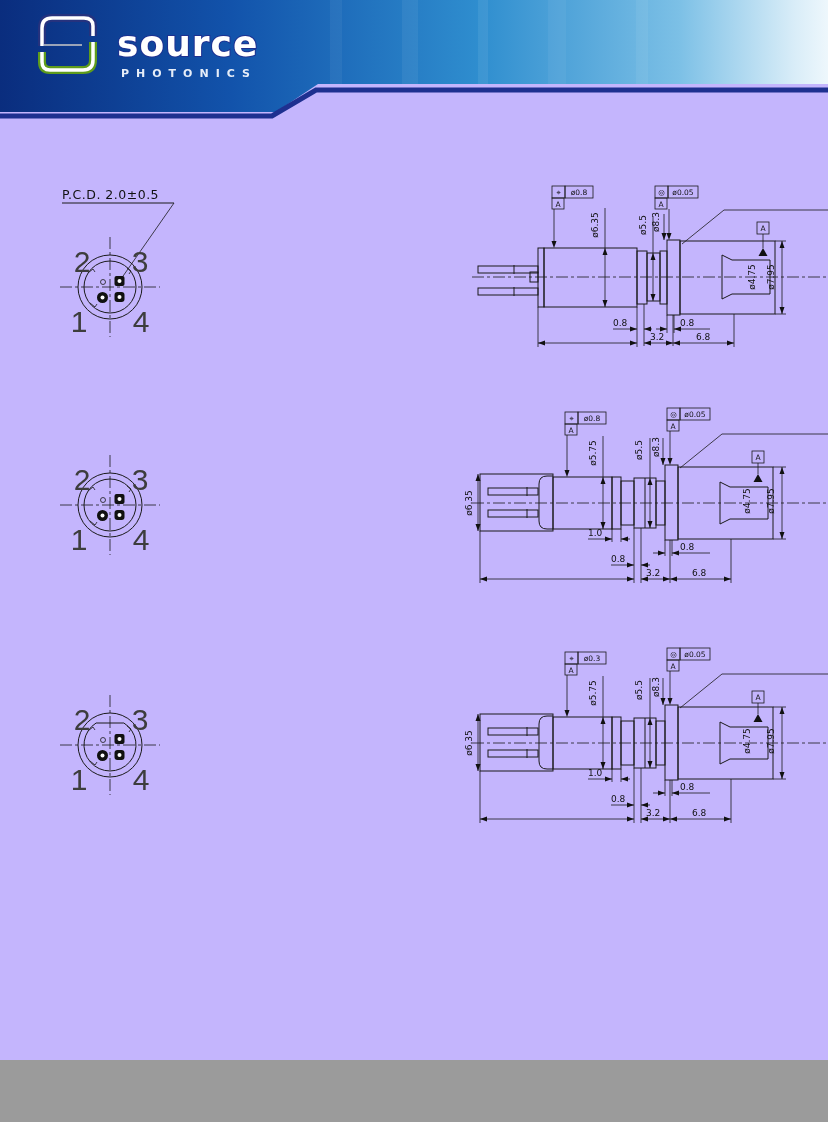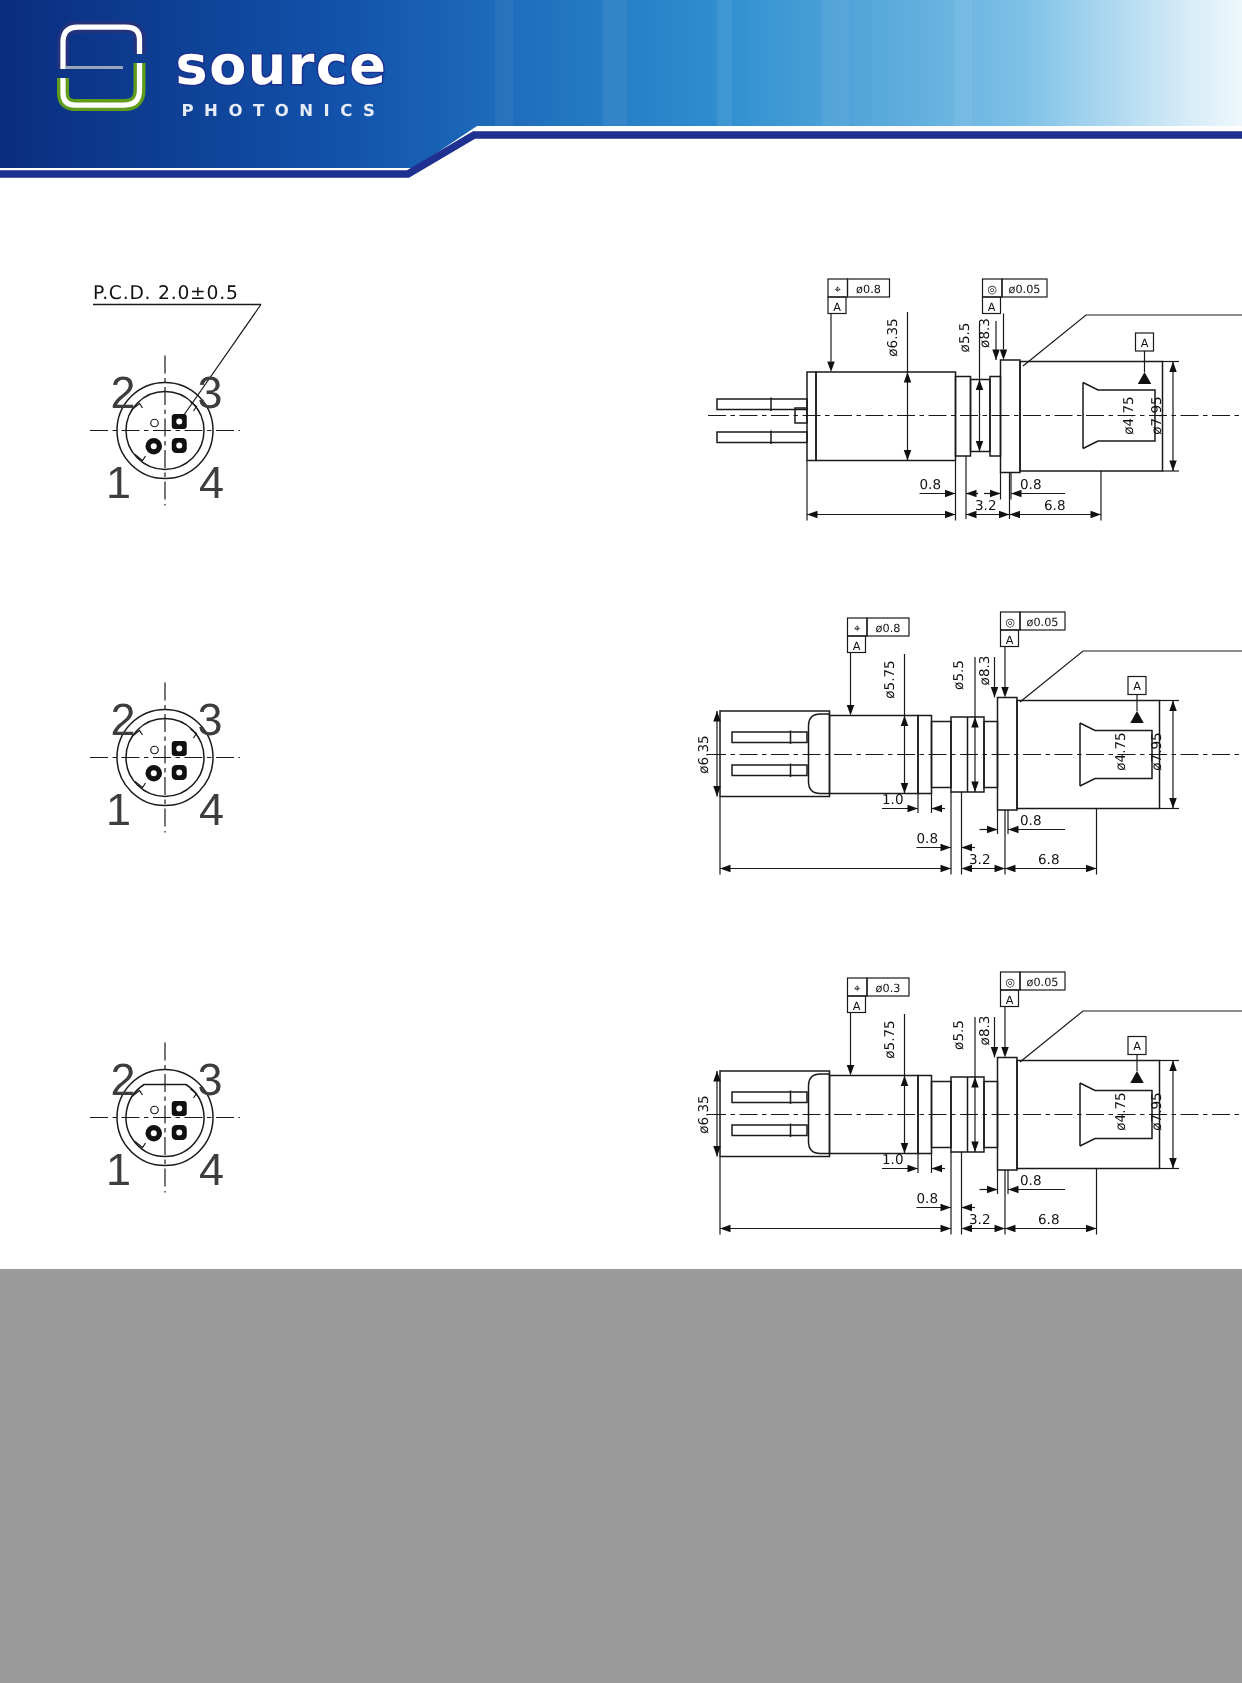--- a/index.html
+++ b/index.html
@@ -1,16 +1,16 @@
 <!DOCTYPE html>
 <html><head>
 <meta charset="utf-8">
 <style>
   html,body{margin:0;padding:0;background:#9b9b9b;}
-  .page{position:relative;width:828px;height:846px;background:#ffffff;overflow:hidden;
+  .page{position:relative;width:828px;height:1060px;background:#c4b5fd;overflow:hidden;
         font-family:"Liberation Sans",sans-serif;margin:0 auto;}
   svg{position:absolute;overflow:visible;}
   .hdr{left:0;top:0;}
   .ln{stroke:#1a1a1a;stroke-width:1;fill:none;}
   .thin{stroke:#1a1a1a;stroke-width:0.8;fill:none;}
   .cl{stroke:#1a1a1a;stroke-width:0.8;stroke-dasharray:12 3 3 3;fill:none;}
   .arr{fill:#111;stroke:none;}
   .blk{fill:#111;stroke:none;}
   .wh{fill:#ffffff;stroke:none;}
   .dim{font-family:"DejaVu Sans",sans-serif;font-size:9px;fill:#111;}

